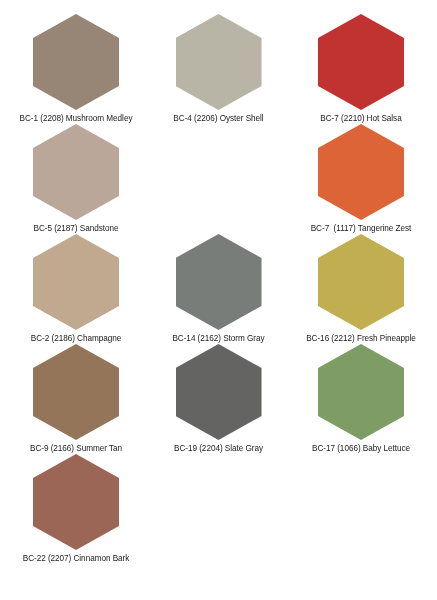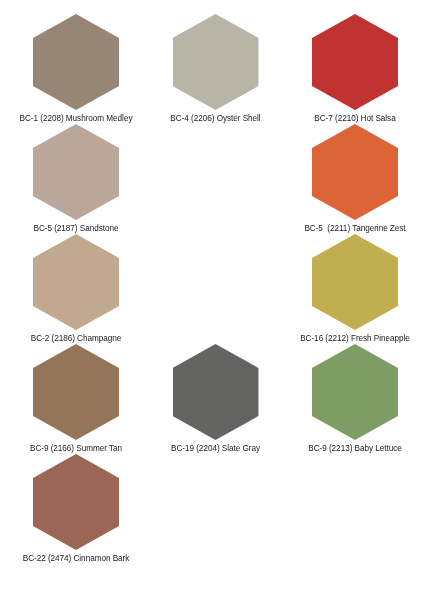--- a/index.html
+++ b/index.html
@@ -10,21 +10,21 @@
   body {
     width: 437px;
     height: 600px;
     font-family: "Liberation Sans", sans-serif;
     overflow: hidden;
   }
   .palette-sheet {
     width: 437px;
     height: 600px;
     box-sizing: border-box;
-    padding: 14px 12px 4px 6px;
+    padding: 14px 6px 4px 6px;
     background: #ffffff;
     display: flex;
     flex-direction: column;
   }
   .swatch-row {
     display: flex;
     flex-direction: row;
     justify-content: space-between;
     align-items: flex-start;
     height: 110px;
@@ -73,50 +73,54 @@
     </div>
   </div>
 
   <div class="swatch-row">
     <div class="swatch-cell">
       <div class="hex-shape" style="background: rgb(187, 167, 154);"></div>
       <div class="swatch-label">BC-5 (2187) Sandstone</div>
     </div>
     <div class="swatch-cell">
       <div class="hex-shape" style="background: rgb(220, 100, 54);"></div>
-      <div class="swatch-label">BC-5  (2211) Tangerine Zest</div>
+      <div class="swatch-label">BC-7  (1117) Tangerine Zest</div>
     </div>
   </div>
 
   <div class="swatch-row">
     <div class="swatch-cell">
       <div class="hex-shape" style="background: rgb(193, 169, 143);"></div>
       <div class="swatch-label">BC-2 (2186) Champagne</div>
+    </div>
+    <div class="swatch-cell">
+      <div class="hex-shape" style="background: rgb(120, 125, 122);"></div>
+      <div class="swatch-label">BC-14 (2162) Storm Gray</div>
     </div>
     <div class="swatch-cell">
       <div class="hex-shape" style="background: rgb(193, 174, 81);"></div>
       <div class="swatch-label">BC-16 (2212) Fresh Pineapple</div>
     </div>
   </div>
 
   <div class="swatch-row">
     <div class="swatch-cell">
       <div class="hex-shape" style="background: rgb(149, 117, 90);"></div>
       <div class="swatch-label">BC-9 (2166) Summer Tan</div>
     </div>
     <div class="swatch-cell">
       <div class="hex-shape" style="background: rgb(100, 100, 99);"></div>
       <div class="swatch-label">BC-19 (2204) Slate Gray</div>
     </div>
     <div class="swatch-cell">
       <div class="hex-shape" style="background: rgb(125, 157, 100);"></div>
-      <div class="swatch-label">BC-9 (2213) Baby Lettuce</div>
+      <div class="swatch-label">BC-17 (1066) Baby Lettuce</div>
     </div>
   </div>
 
   <div class="swatch-row">
     <div class="swatch-cell">
       <div class="hex-shape" style="background: rgb(155, 102, 85);"></div>
-      <div class="swatch-label">BC-22 (2474) Cinnamon Bark</div>
+      <div class="swatch-label">BC-22 (2207) Cinnamon Bark</div>
     </div>
   </div>
 
 </div>
 
 </body></html>

